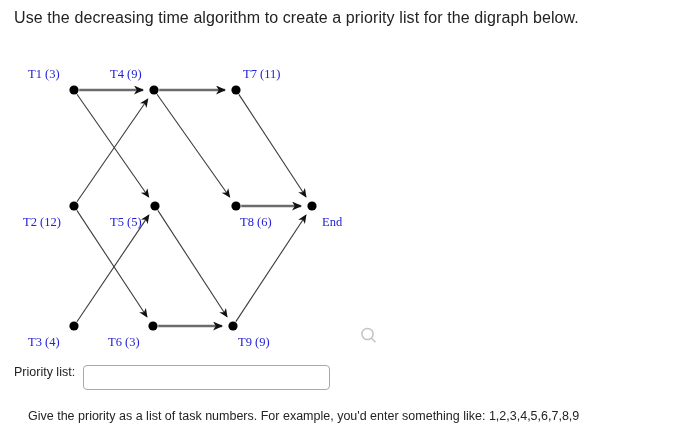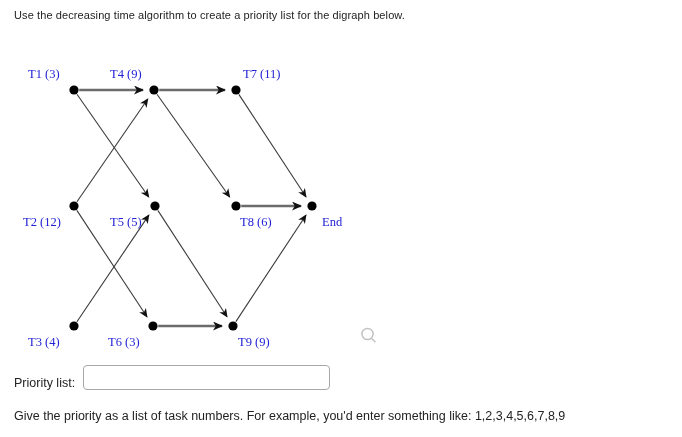--- a/index.html
+++ b/index.html
@@ -7,21 +7,21 @@
     width:682px;height:437px;
     background:#ffffff;
     font-family:"Liberation Sans", sans-serif;
     color:#1a1a1a;
     overflow:hidden;
     position:relative;
   }
   .prompt{
     position:absolute;
     left:14px; top:9px;
-    font-size:11px;
+    font-size:16px;
     color:#232323;
     letter-spacing:.1px;
     white-space:nowrap;
   }
   .graph-wrap{
     position:absolute;
     left:0; top:56px;
     width:430px; height:300px;
   }
   svg.digraph{display:block;}
@@ -32,21 +32,21 @@
   }
   .end-label{
     fill:#2121d6;
     font-family:"Liberation Serif", serif;
     font-size:12.5px;
   }
   .answer-row{
     position:absolute;
     left:14px; top:365px;
     display:flex;
-    align-items:flex-end;
+    align-items:flex-start;
   }
   .answer-label{
     font-size:12.5px;
     color:#232323;
     margin-right:8px;
     white-space:nowrap;
   }
   .answer-input{
     width:247px;
     height:25px;
@@ -55,21 +55,21 @@
     border-radius:4px;
     background:#fff;
     font-family:"Liberation Sans", sans-serif;
     font-size:12.5px;
     color:#222;
     padding:0 6px;
     outline:none;
   }
   .hint{
     position:absolute;
-    left:14px; top:409px;
+    left:28px; top:409px;
     font-size:12.5px;
     color:#232323;
     white-space:nowrap;
   }
   .magnifier{
     position:absolute;
     left:358px; top:325px;
     width:22px; height:22px;
   }
 </style>

